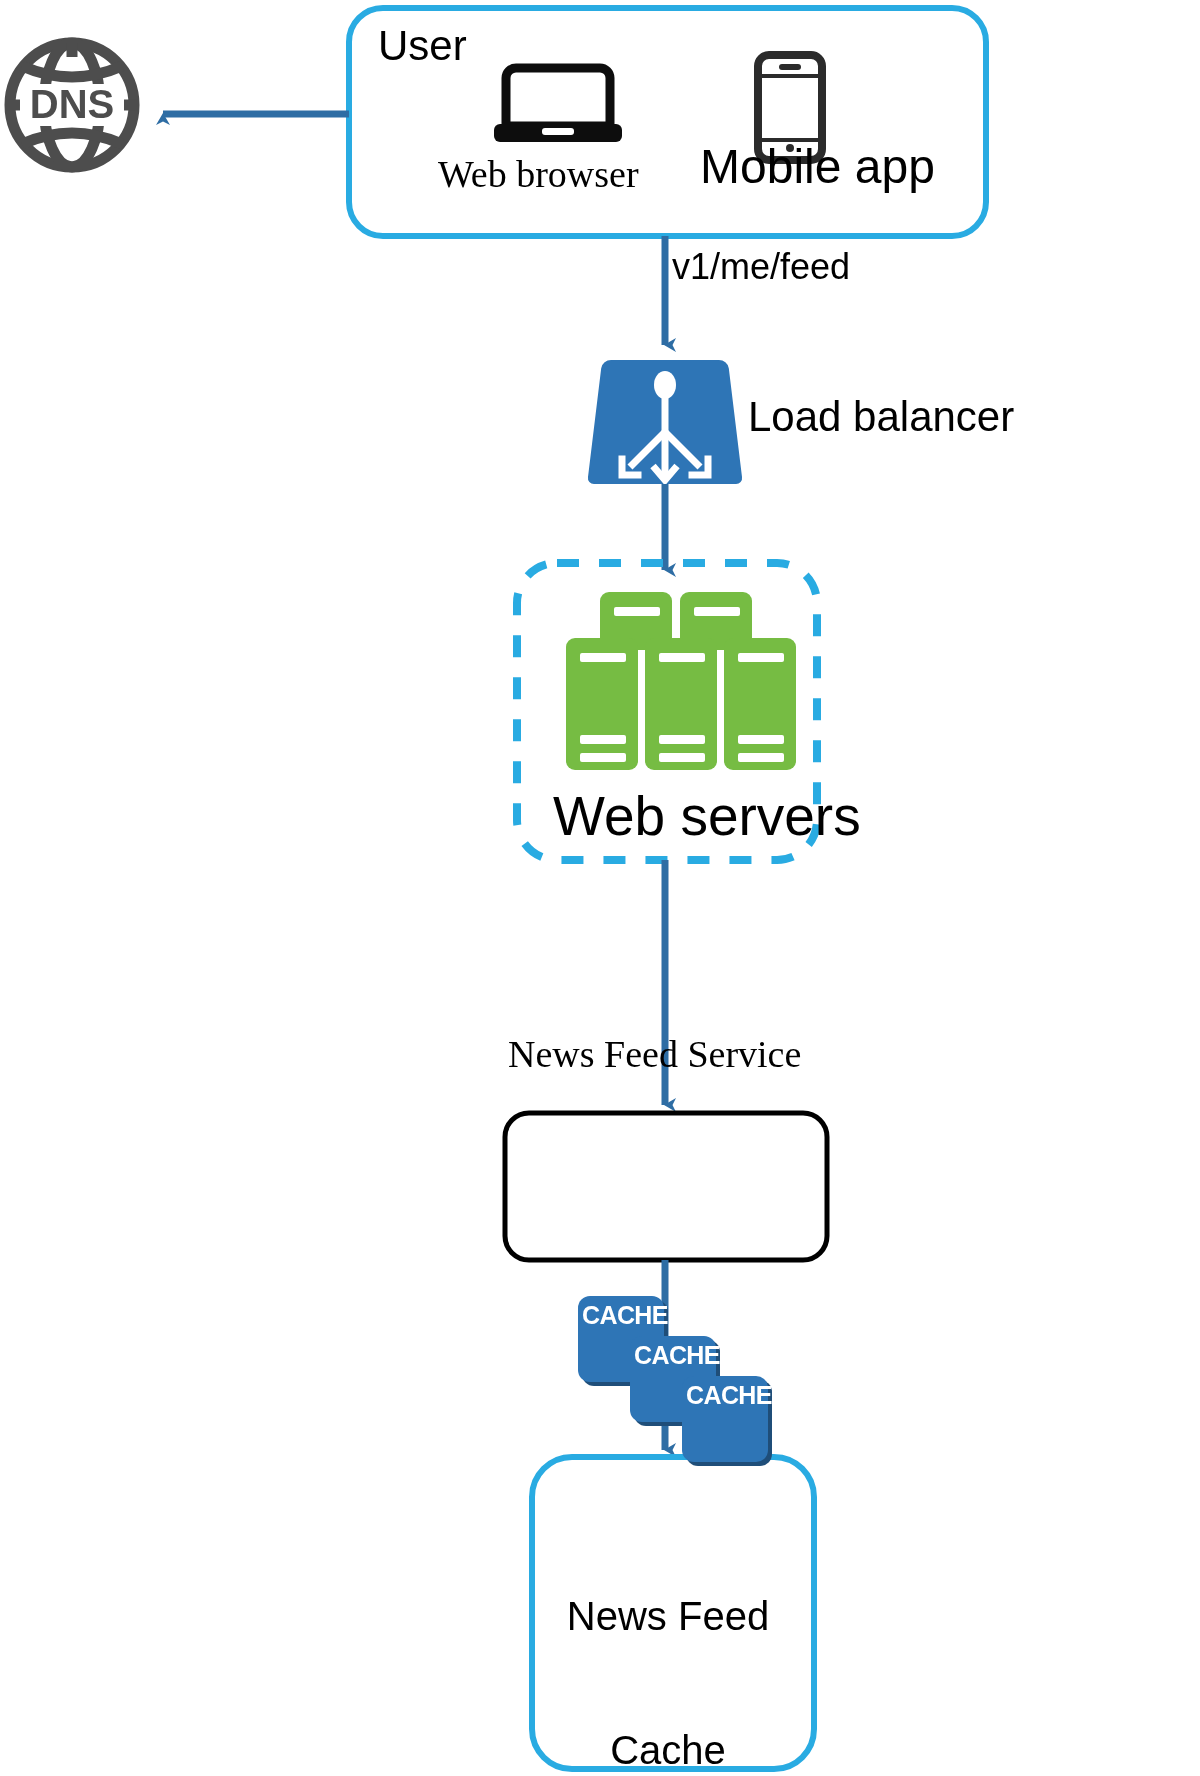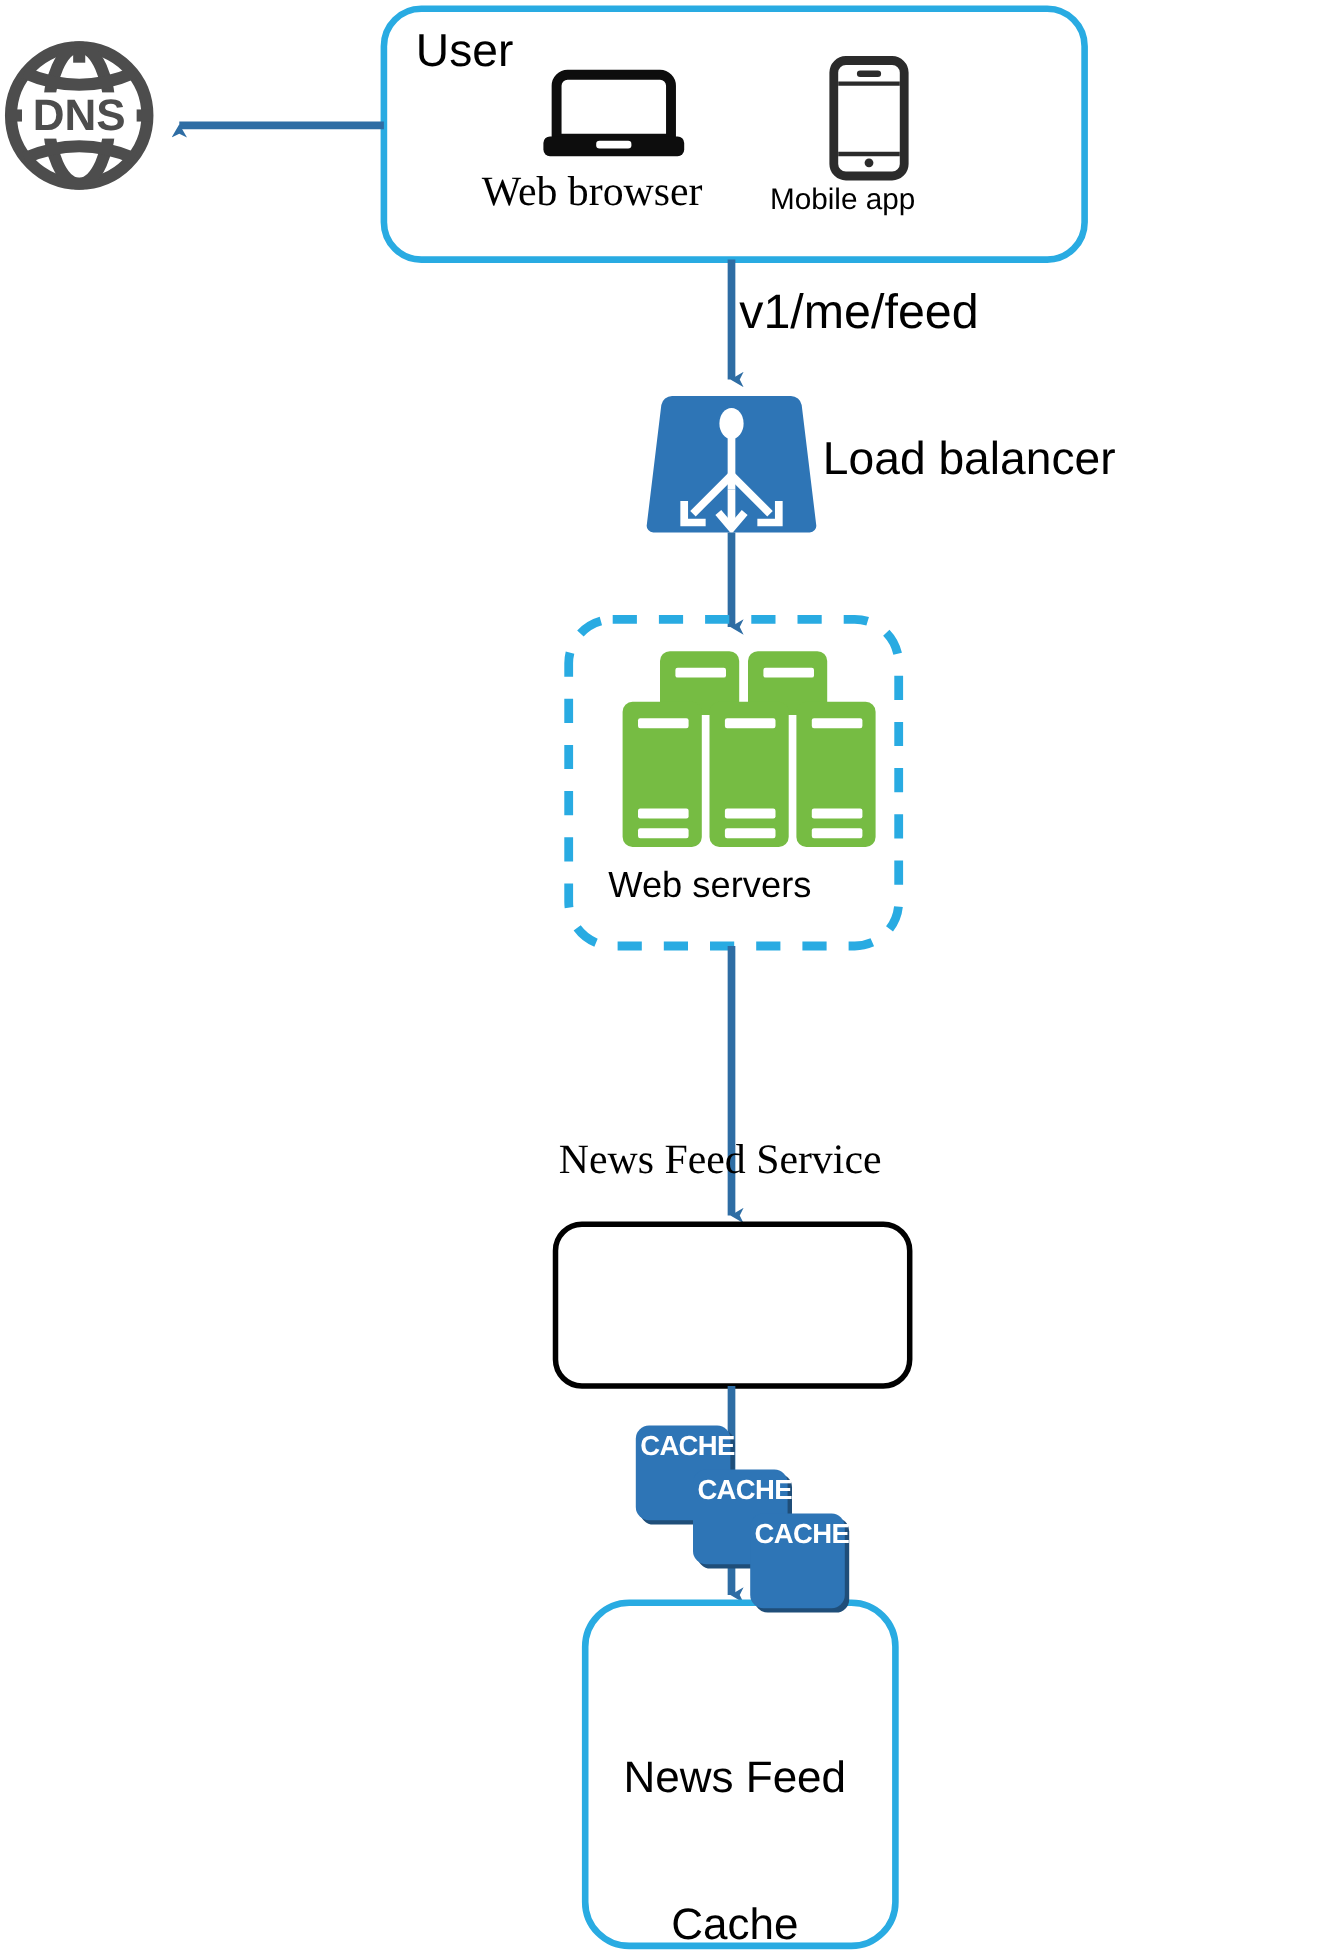--- a/index.html
+++ b/index.html
@@ -27,24 +27,24 @@
   .lbl {
     position: absolute;
     color: #000000;
     white-space: pre;
     line-height: 1.12;
   }
   .sans { font-family: "Liberation Sans", sans-serif; }
   .serif { font-family: "Liberation Serif", serif; }
   .t-user      { left: 378px;  top: 22px;   font-size: 42px; }
   .t-webbrowser{ left: 438px;  top: 153px;  font-size: 38px; font-family: Liberation Serif, serif; }
-  .t-mobileapp { left: 700px;  top: 166px;  font-size: 27px; }
-  .t-apipath   { left: 672px;  top: 259px;  font-size: 44px; }
+  .t-mobileapp { left: 700px;  top: 140px;  font-size: 48px; }
+  .t-apipath   { left: 672px;  top: 247px;  font-size: 36px; }
   .t-lb        { left: 748px;  top: 393px;  font-size: 42px; }
-  .t-webservers{ left: 553px;  top: 786px;  font-size: 33px; }
+  .t-webservers{ left: 553px;  top: 786px;  font-size: 55px; }
   .t-nfs       { left: 508px;  top: 1033px; font-size: 38px; width: 318px; }
   .t-nfc       { left: 528px;  top: 1504px; font-size: 40px; width: 280px; text-align: center; }
 </style>
 </head>
 <body>
 
 <div id="canvas">
 
   <svg id="diagram-svg" viewBox="0 0 1200 1776" xmlns="http://www.w3.org/2000/svg">
 

